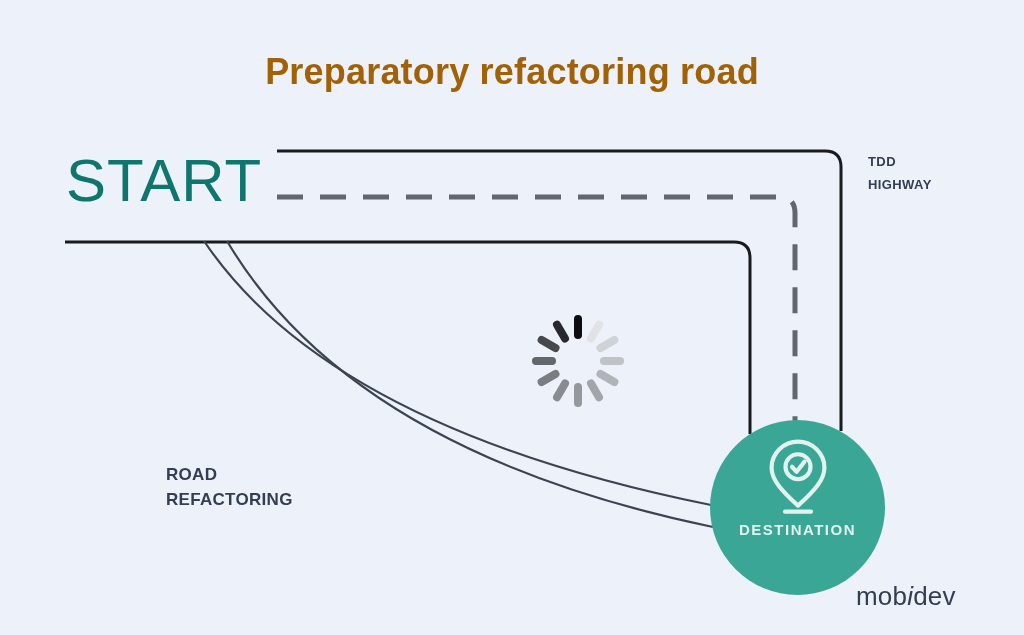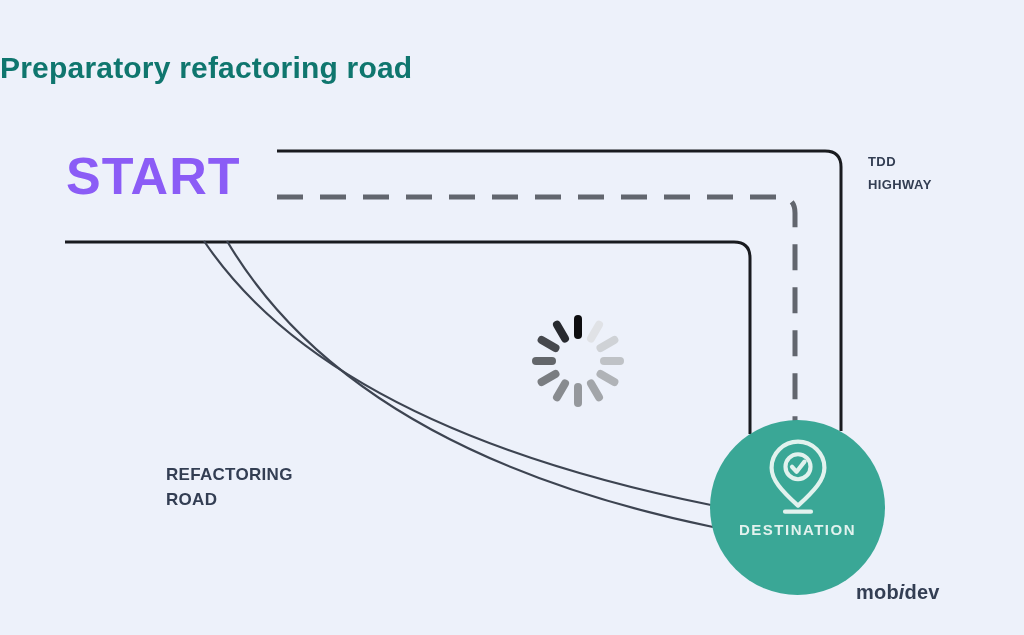--- a/index.html
+++ b/index.html
@@ -9,28 +9,28 @@
     -webkit-font-smoothing:antialiased;
   }
   .canvas{
     position:relative;
     width:1024px;height:635px;
     background:#edf1fa;
     overflow:hidden;
   }
   .page-title{
     position:absolute;top:51px;left:0;width:100%;
-    text-align:left;
-    font-size:30px;font-weight:700;color:#0f766e;
+    text-align:center;
+    font-size:36px;font-weight:700;color:#a16207;
     letter-spacing:0.2px;
     margin:0;
   }
   .start-label{
     position:absolute;left:66px;top:148px;
-    font-size:52px;font-weight:700;color:#8b5cf6;
+    font-size:60px;font-weight:400;color:#0f766e;
     letter-spacing:1px;line-height:1.1;
   }
   .roads-svg{
     position:absolute;left:0;top:0;width:1024px;height:635px;
   }
   .tdd-label{
     position:absolute;left:868px;top:150px;
     font-size:13px;font-weight:700;color:#333e53;
     line-height:23px;letter-spacing:0.4px;
   }
@@ -50,21 +50,21 @@
     box-sizing:border-box;padding-top:18px;
   }
   .dest-pin{width:74px;height:76px;display:block;}
   .dest-text{
     margin-top:7px;
     font-size:15px;font-weight:700;color:#e2f2ee;
     letter-spacing:1.5px;text-align:right;
   }
   .logo{
     position:absolute;left:856px;top:581px;
-    font-size:20px;font-weight:700;color:#333e53;
+    font-size:26px;font-weight:400;color:#333e53;
     letter-spacing:0.2px;
   }
   .logo .logo-i{font-style:italic;}
 </style>
 </head>
 <body style="background: rgb(237, 241, 250);">
 
 <div class="canvas">
 
   <h1 class="page-title">Preparatory refactoring road</h1>
@@ -97,22 +97,22 @@
       <line x1="0" y1="-26" x2="0" y2="-42" transform="rotate(300)" stroke="#46484d" stroke-width="8" stroke-linecap="round"></line>
       <line x1="0" y1="-26" x2="0" y2="-42" transform="rotate(330)" stroke="#27292e" stroke-width="8" stroke-linecap="round"></line>
     </svg>
 
   <div class="tdd-label">
     <div>TDD</div>
     <div>HIGHWAY</div>
   </div>
 
   <div class="prep-label">
+    <div>ROAD</div>
     <div>REFACTORING</div>
-    <div>ROAD</div>
   </div>
 
   <div class="dest-circle">
     <svg class="dest-pin" viewBox="0 0 70 82">
       <path d="M 35 4 C 19.5 4 6.5 16.5 6.5 32 C 6.5 45 17 56.5 35 73 C 53 56.5 63.5 45 63.5 32 C 63.5 16.5 50.5 4 35 4 Z" fill="none" stroke-width="4.5" stroke-linejoin="round" stroke="#e2f2ee"></path>
       <circle cx="35" cy="31" r="13.5" fill="none" stroke-width="4.5" stroke="#e2f2ee"></circle>
       <path d="M 28.5 31 L 33.5 36.5 L 42 25.5" fill="none" stroke-width="4.5" stroke-linecap="round" stroke-linejoin="round" stroke="#e2f2ee"></path>
       <path d="M 21 79.5 H 49" fill="none" stroke-width="4.5" stroke-linecap="round" stroke="#e2f2ee"></path>
     </svg>
     <div class="dest-text">DESTINATION</div>

